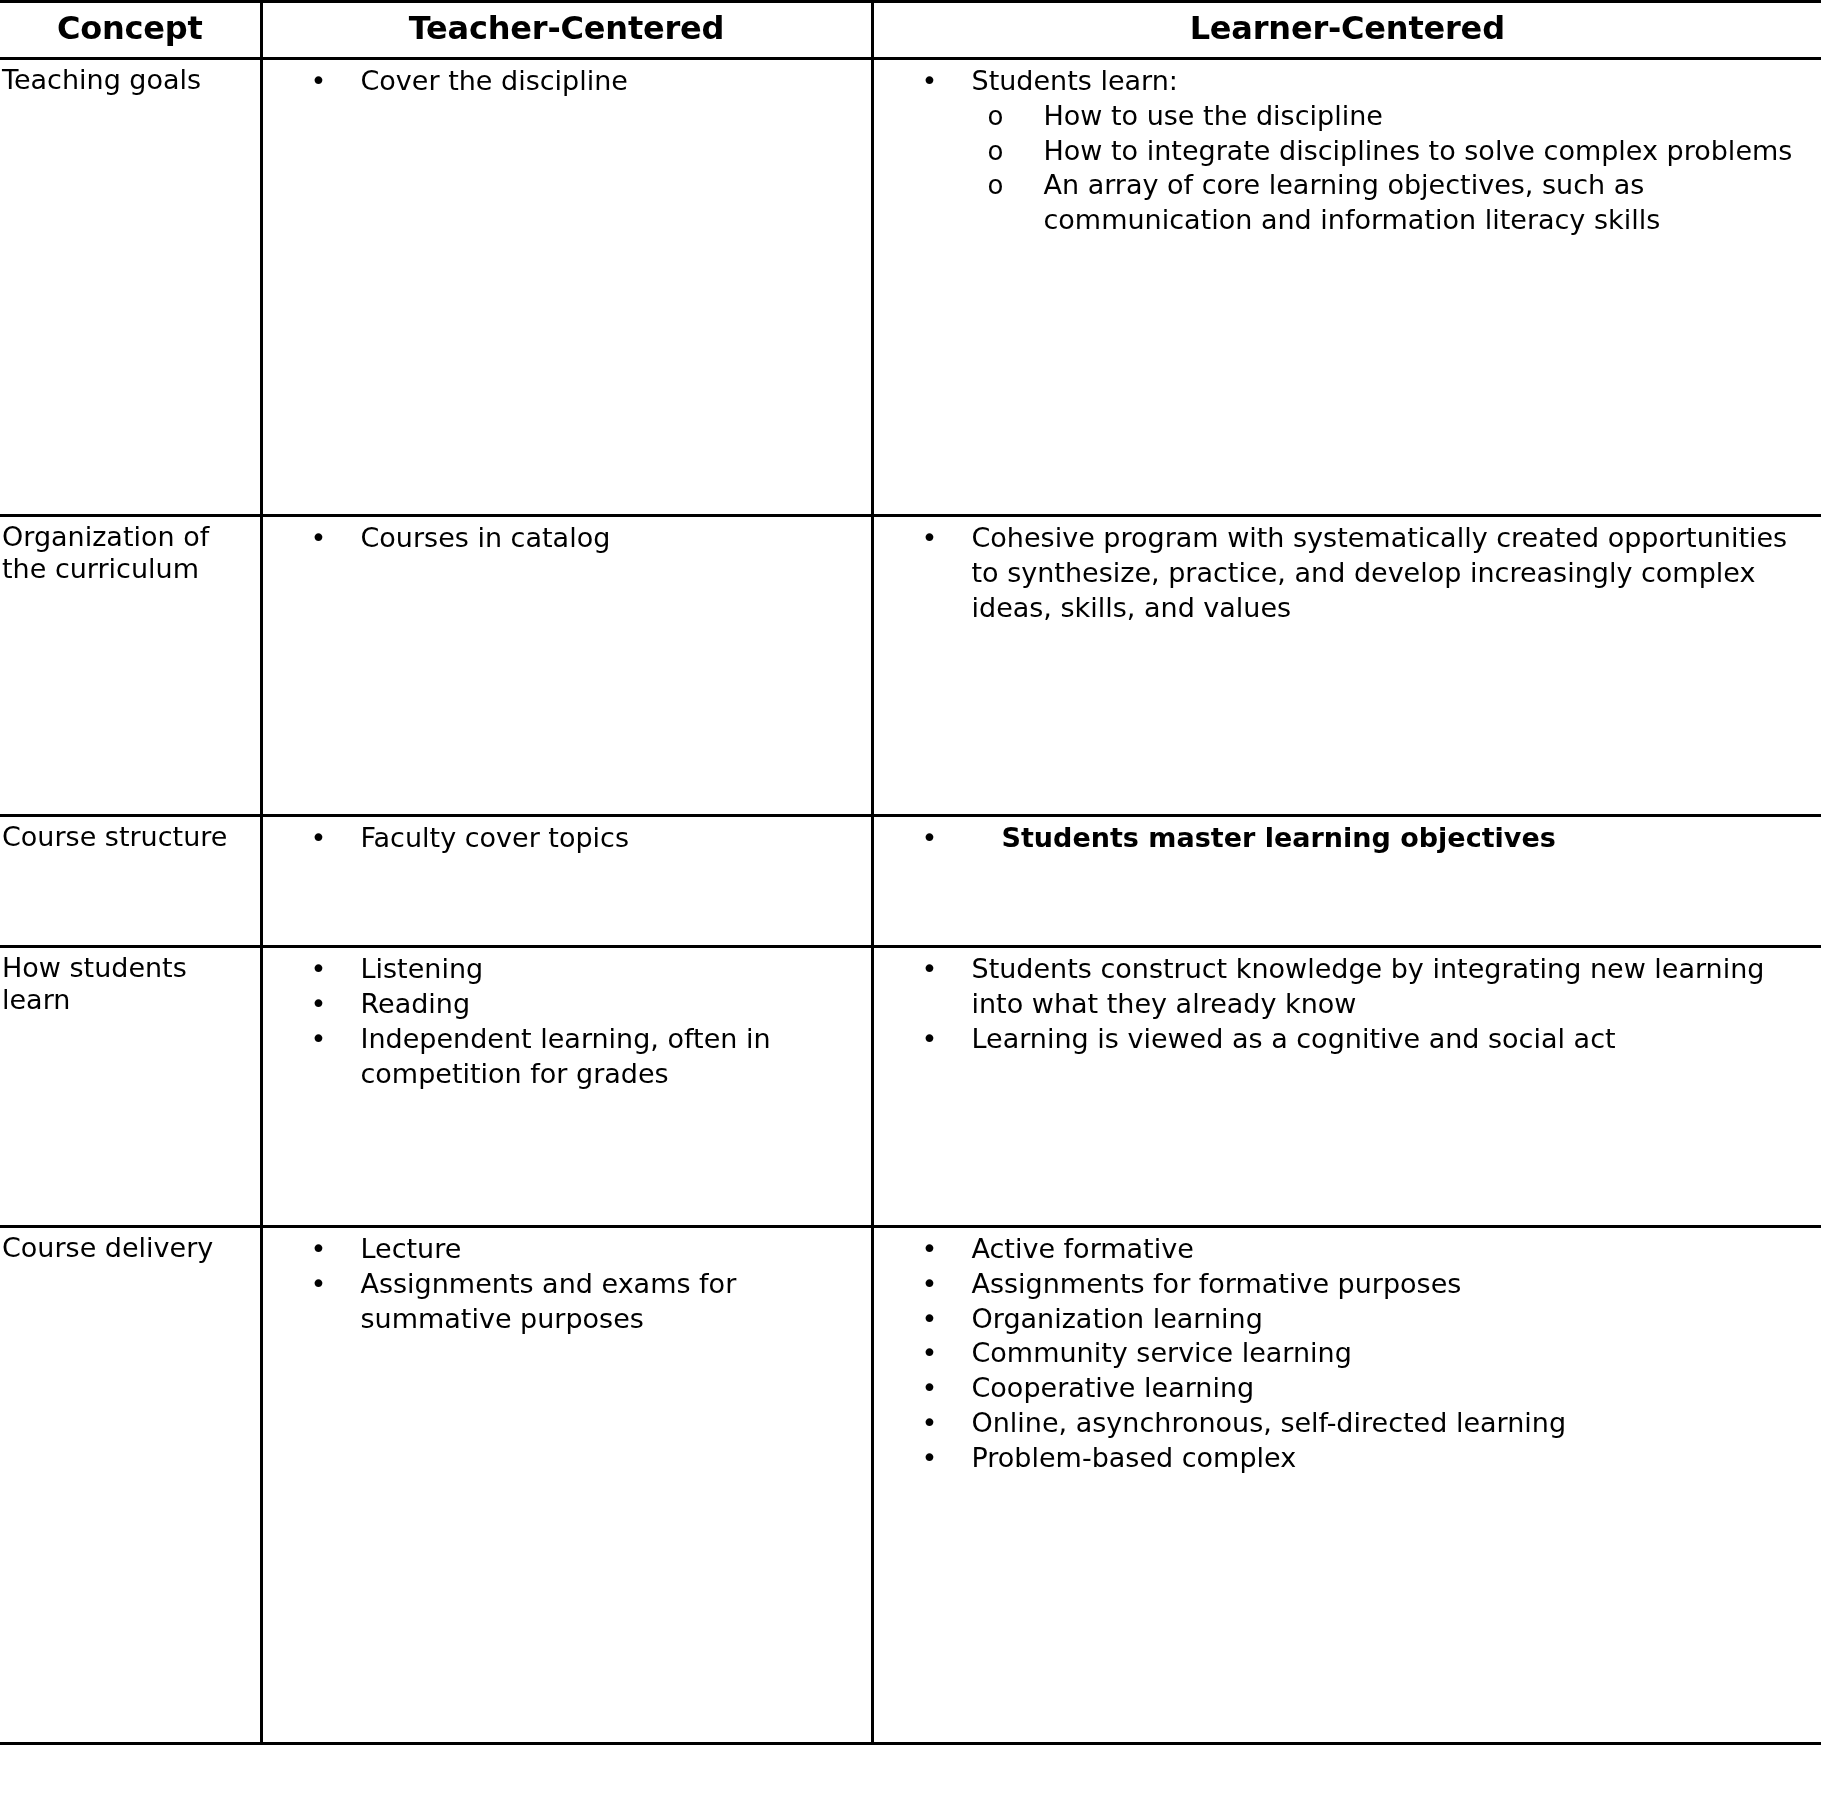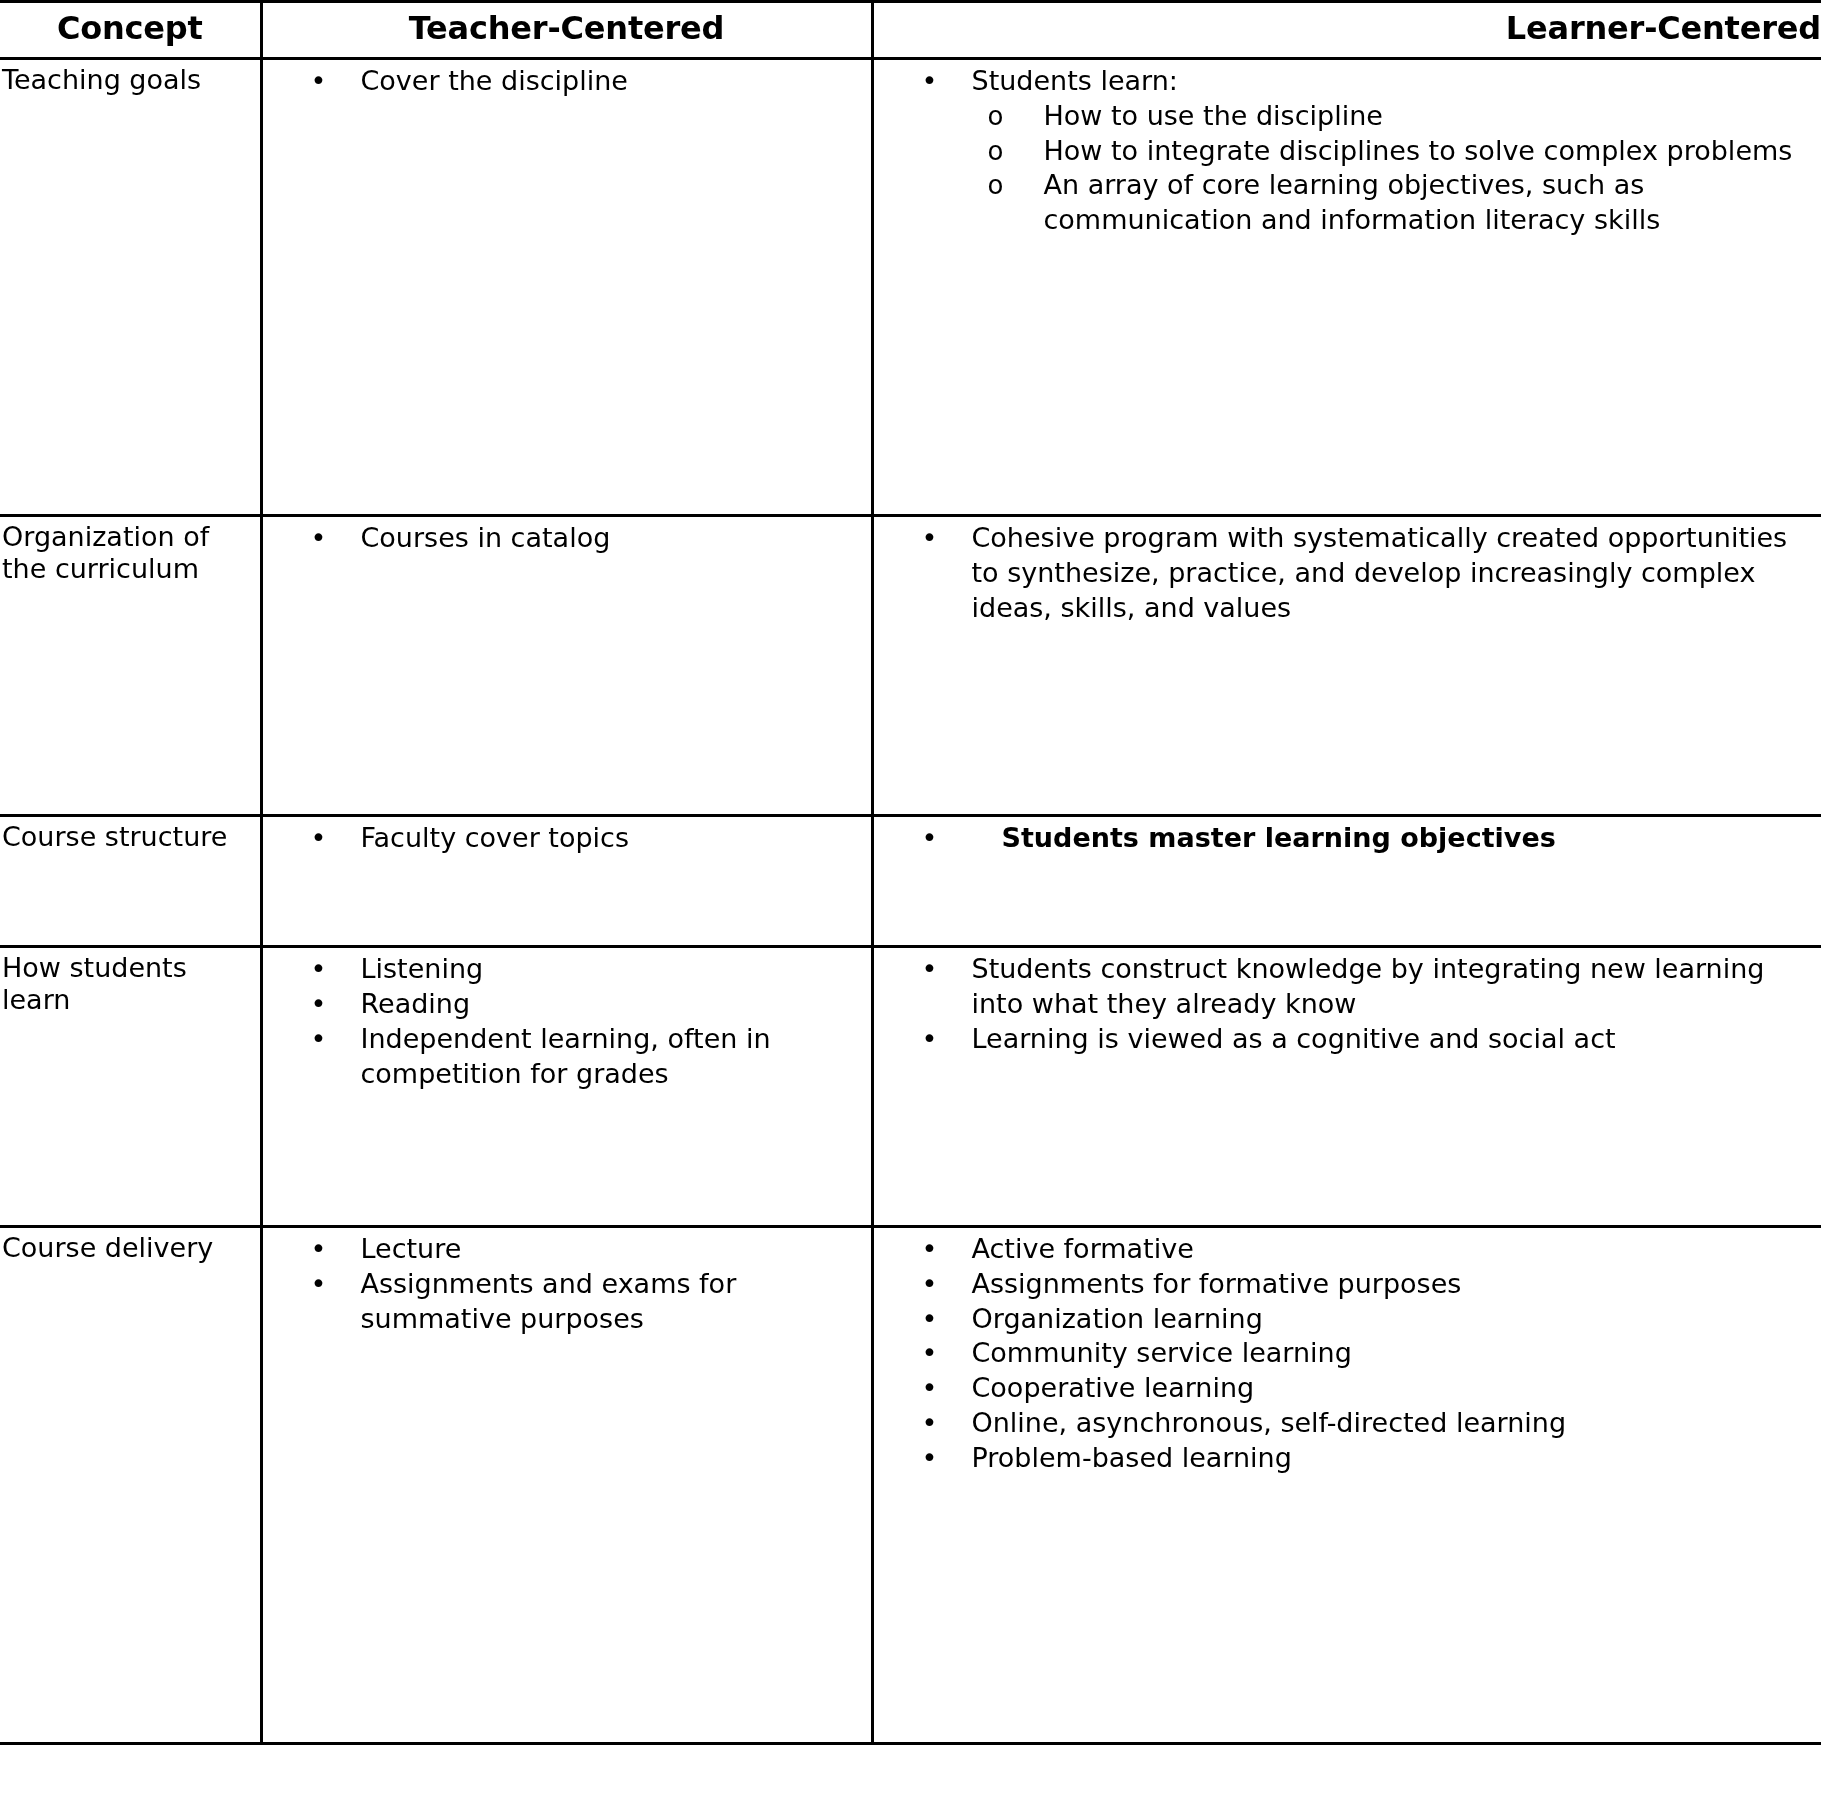--- a/index.html
+++ b/index.html
@@ -39,21 +39,20 @@
   }
   .hdr-row th.h-concept {
     border-right: 3px solid #000;
     text-align: center;
   }
   .hdr-row th.h-teacher {
     border-right: 3px solid #000;
   }
   .hdr-row th.h-learner {
     border-right: none;
-    text-align: right;
   }
 
   
   .body-row > td {
     border-bottom: 3px solid #000;
     vertical-align: top;
     padding: 0;
   }
   .body-row > td.cell-concept {
     border-right: 3px solid #000;
@@ -225,19 +224,19 @@
           </ul>
         </td>
         <td class="cell-learner">
           <ul class="blist">
             <li><span class="bdot">•</span><span class="btext">Active formative</span></li>
             <li><span class="bdot">•</span><span class="btext">Assignments for formative purposes</span></li>
             <li><span class="bdot">•</span><span class="btext">Organization learning</span></li>
             <li><span class="bdot">•</span><span class="btext">Community service learning</span></li>
             <li><span class="bdot">•</span><span class="btext">Cooperative learning</span></li>
             <li><span class="bdot">•</span><span class="btext">Online, asynchronous, self-directed learning</span></li>
-            <li><span class="bdot">•</span><span class="btext">Problem-based learning</span></li>
+            <li><span class="bdot">•</span><span class="btext">Problem-based complex</span></li>
           </ul>
           <div class="pad-cd"></div>
         </td>
       </tr>
     </tbody>
 </table>
 
 </body></html>

